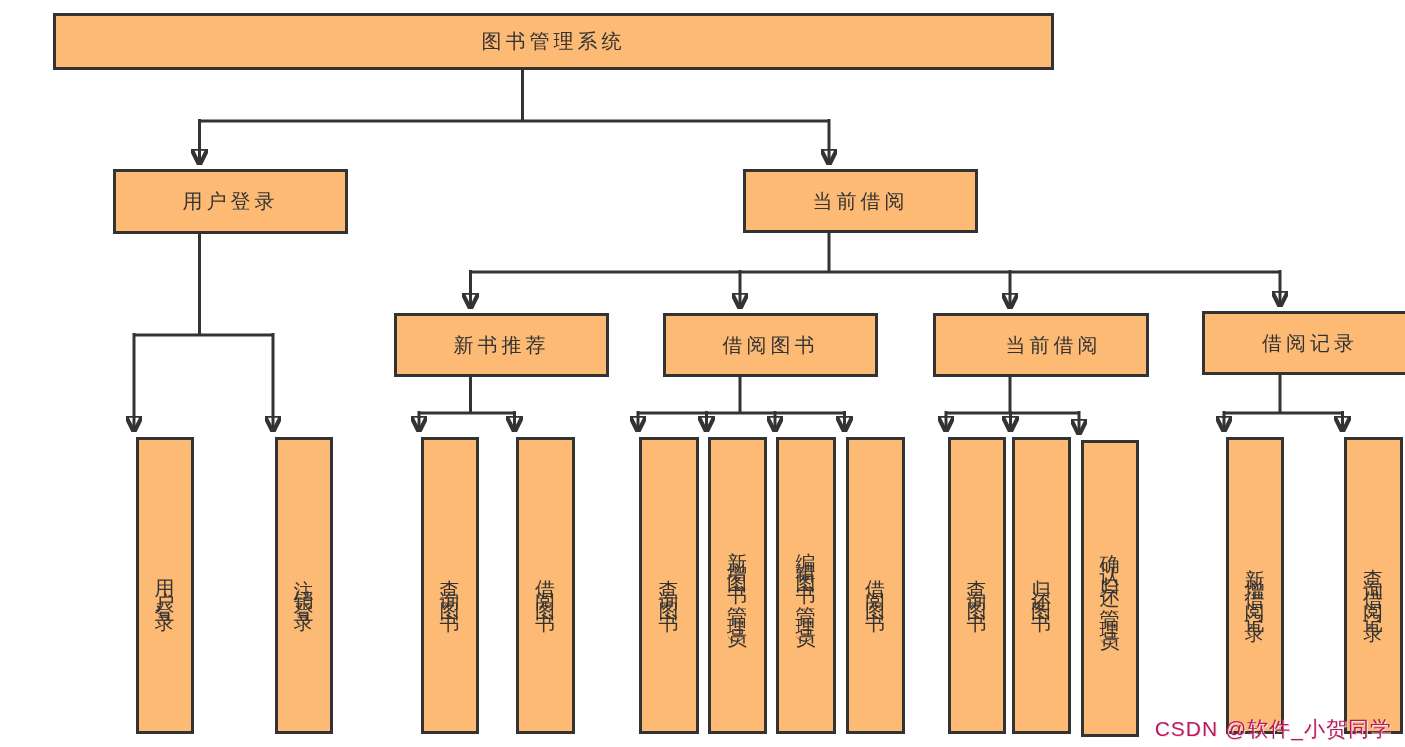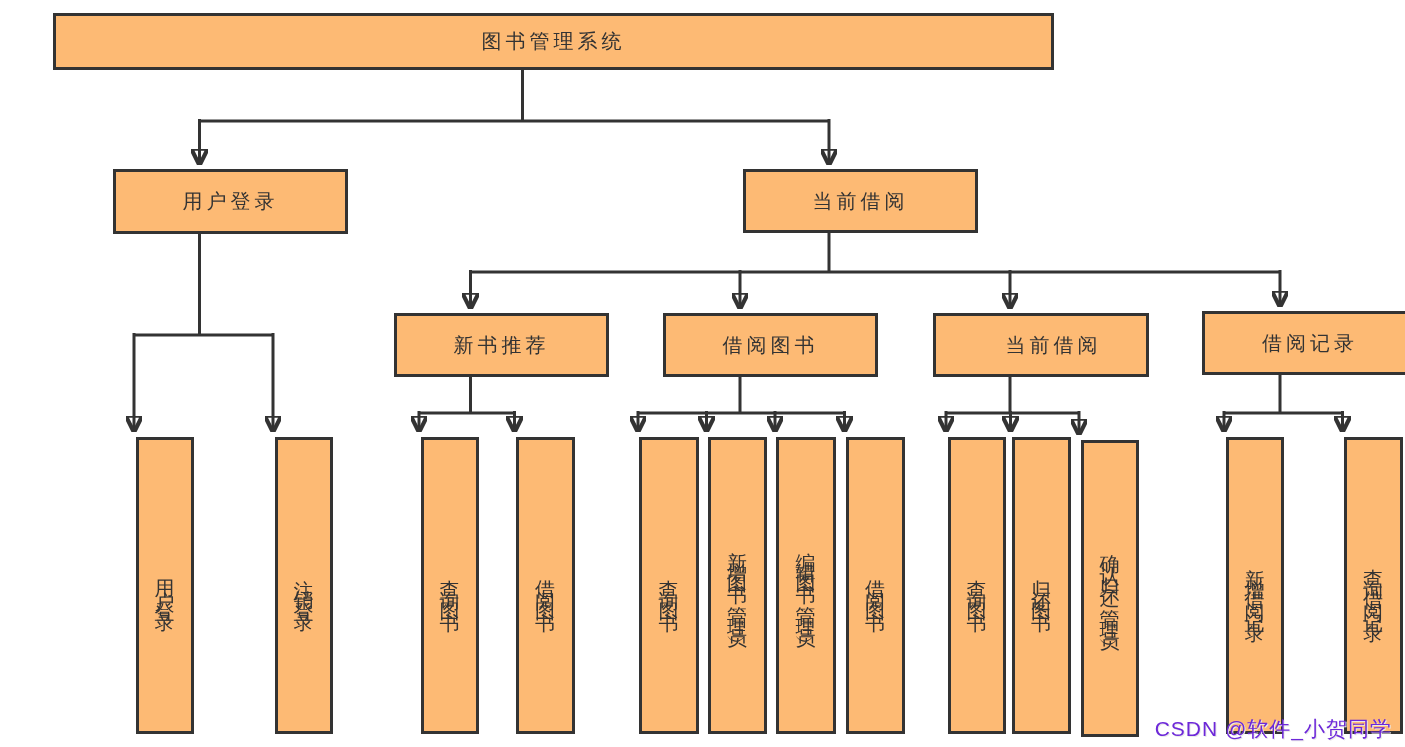--- a/index.html
+++ b/index.html
@@ -14,21 +14,21 @@
     display:flex;align-items:center;justify-content:center;
     font-size:20px;letter-spacing:4px;white-space:nowrap;margin-left:31px;
   }
   .vnode span{
     writing-mode:vertical-rl;text-orientation:mixed;
     font-size:20px;letter-spacing:11px;line-height:1;
   }
   .vnode{letter-spacing:0;}
   .watermark{
     position:absolute;right:13px;bottom:4px;
-    font-size:21px;letter-spacing:1px;color:#6d28d9;
+    font-size:21px;letter-spacing:1px;color:#be185d;
     text-shadow:1px 1px 0 #e9e9e9;
   }
 </style>
 </head>
 <body>
 
 <div class="canvas">
 
   <svg class="wires" width="1405" height="747">
     <defs>

